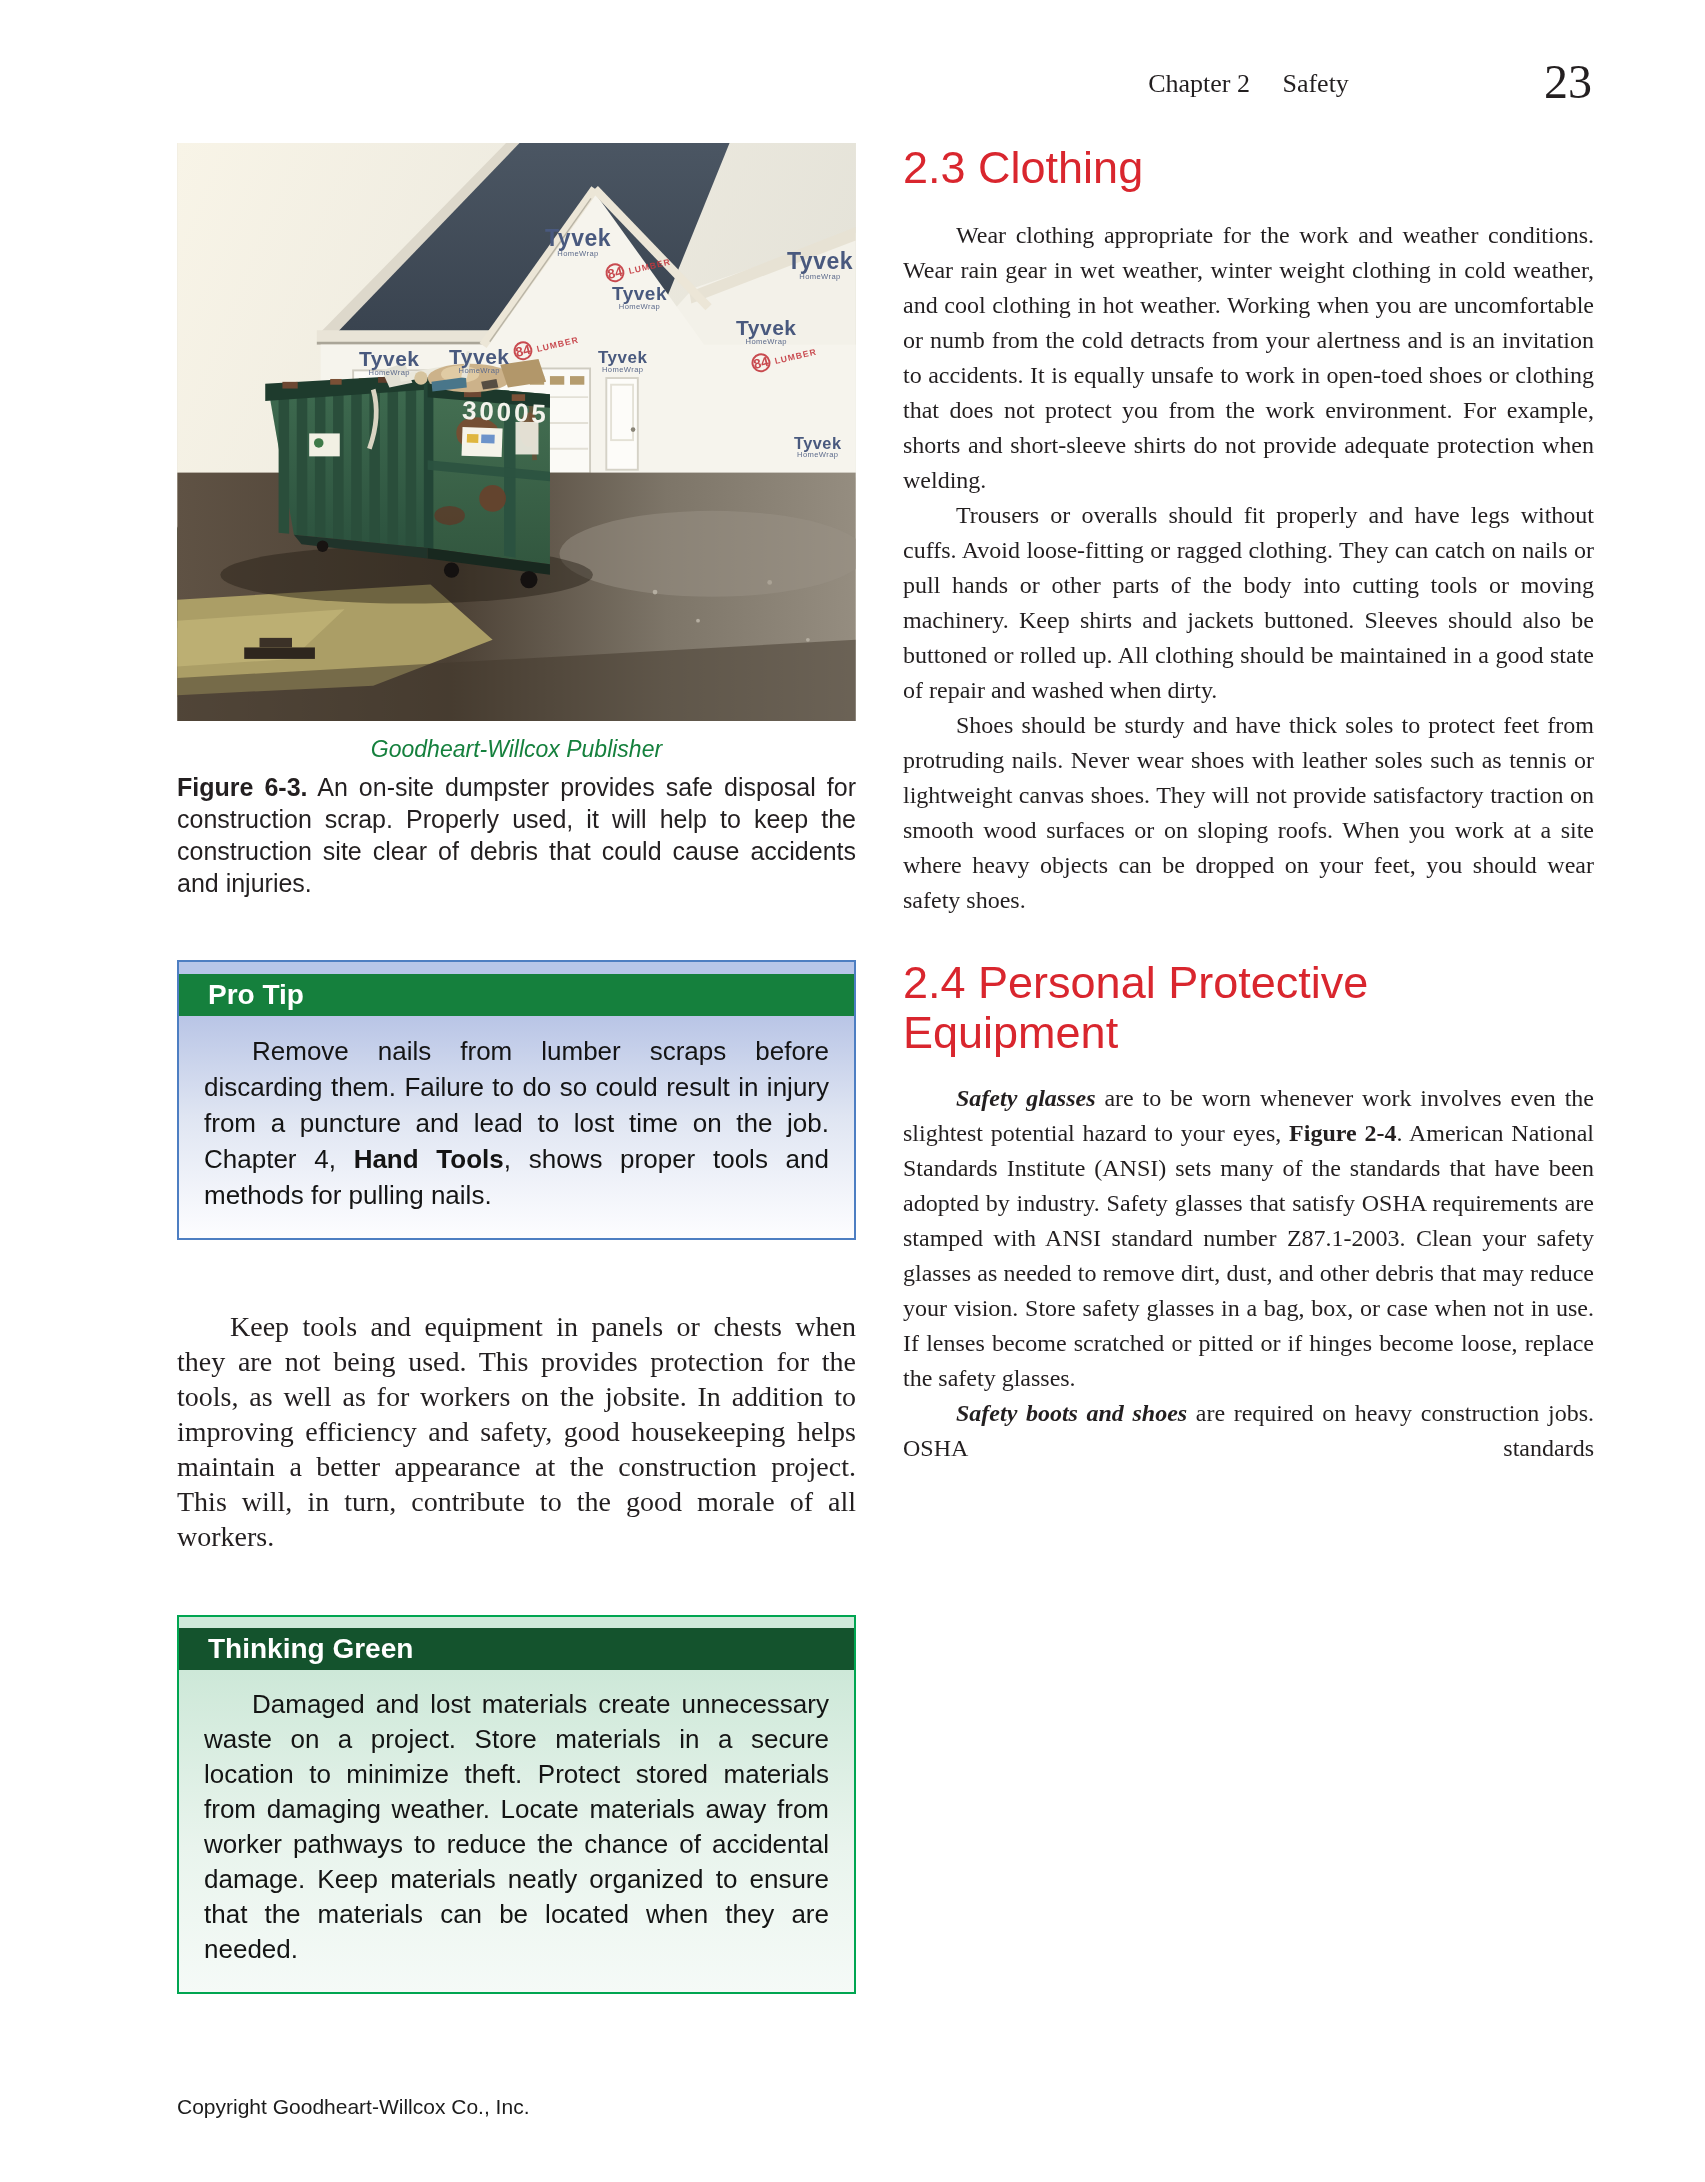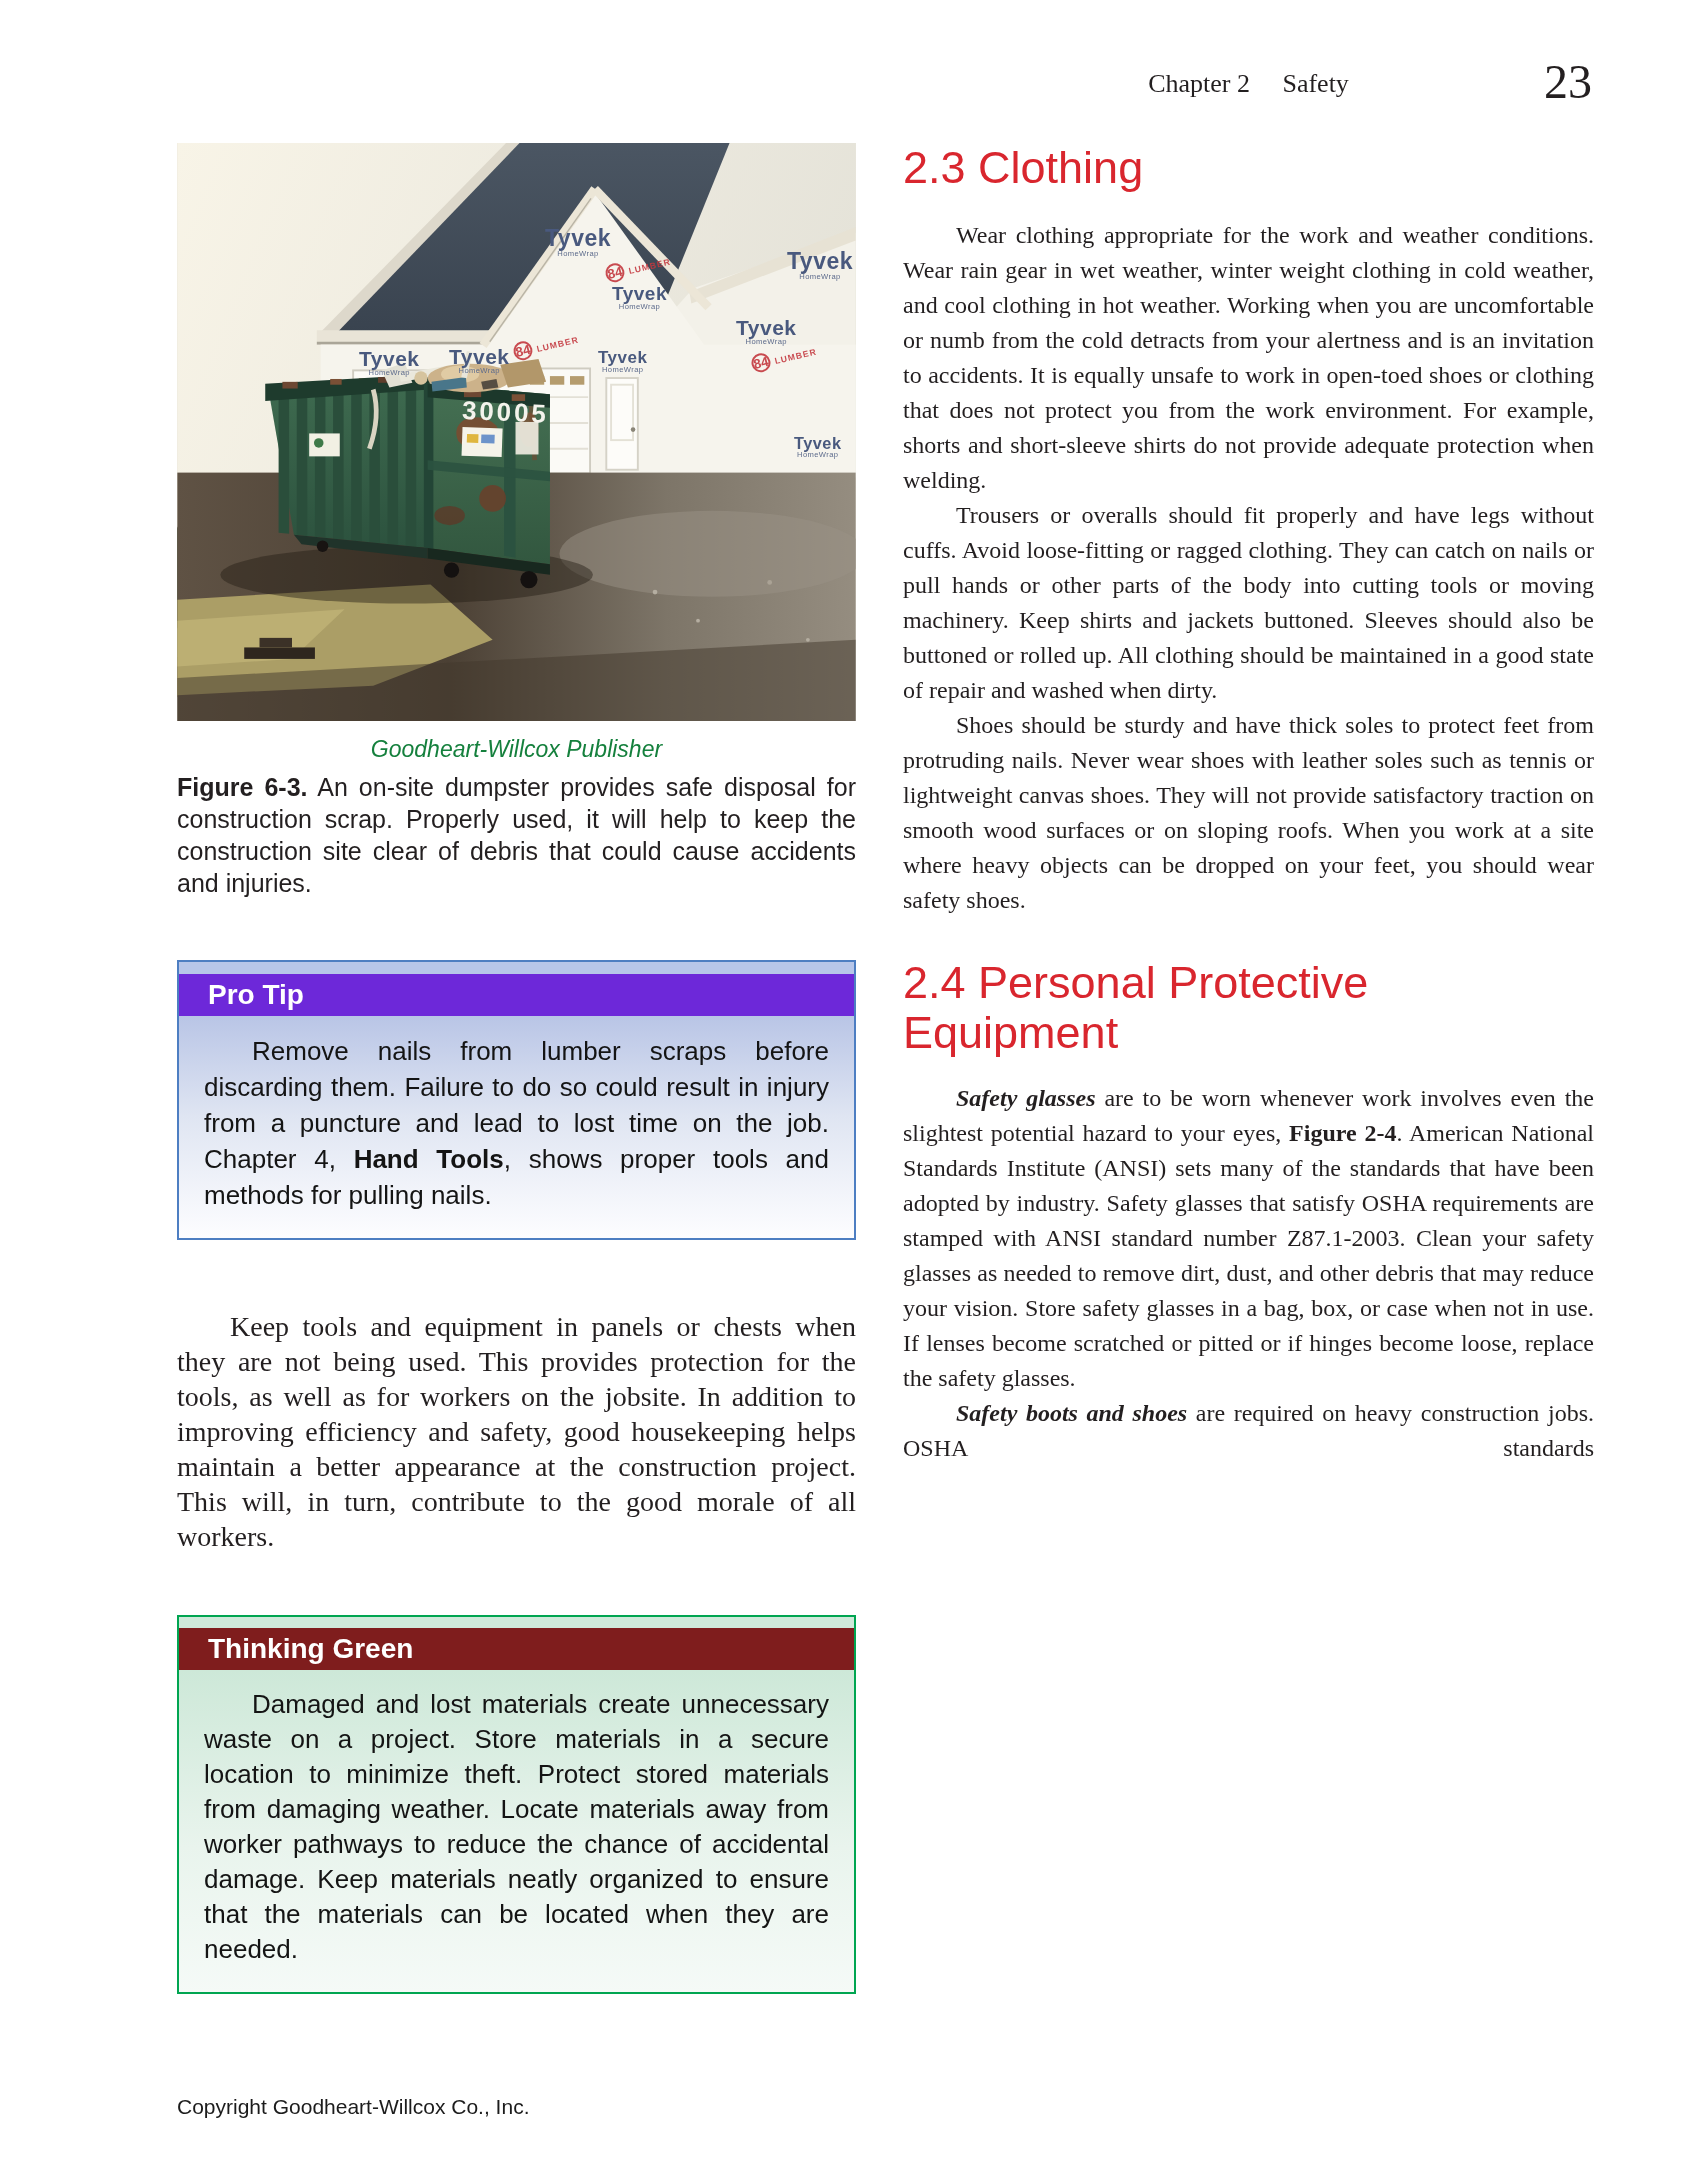--- a/index.html
+++ b/index.html
@@ -36,25 +36,25 @@
 
   
   .tipbox{margin-top:61px;}
   .tipbox .strip{height:11.5px;}
   .tipbox .bar{height:42px;color:#ffffff;font:bold 28px/42px "Liberation Sans",sans-serif;padding-left:29px;}
   .tipbox .tbody{padding:17px 25px 25px 25px;font:26px/36px "Liberation Sans",sans-serif;
                  text-align:justify;color:#141414;}
   .tipbox .tbody p{margin:0;text-indent:48px;}
   .tipbox.blue{border:2.9px solid #4d7ec2;}
   .tipbox.blue .strip{background:#b7c6e9;}
-  .tipbox.blue .bar{background:#6d28d9;}
+  .tipbox.blue .bar{background:#15803d;}
   .tipbox.blue .tbody{background:linear-gradient(180deg,#b9c5e6 0%,#dfe5f2 45%,#fdfdff 100%);}
   .tipbox.green{border:2.9px solid #00a551;}
   .tipbox.green .strip{background:#cfe9da;}
-  .tipbox.green .bar{background:#7f1d1d;}
+  .tipbox.green .bar{background:#14532d;}
   .tipbox.green .tbody{background:linear-gradient(180deg,#cde8d8 0%,#e9f4ed 55%,#f5faf7 100%);}
   .tipbox.green .tbody{line-height:35px;}
 
   .para{margin-top:69px;font-size:28px;line-height:35px;text-align:justify;text-indent:53px;}
 
   
   .section-head{margin:0 0 25px 0;font-family:"Liberation Sans",sans-serif;font-weight:400;
                 font-size:45px;line-height:50px;color:#d9262e;}
   .section-head.second{margin-top:40px;margin-bottom:23px;width:612px;}
   .body-p{margin:0;font-size:24px;line-height:35px;text-align:justify;text-indent:53px;}

